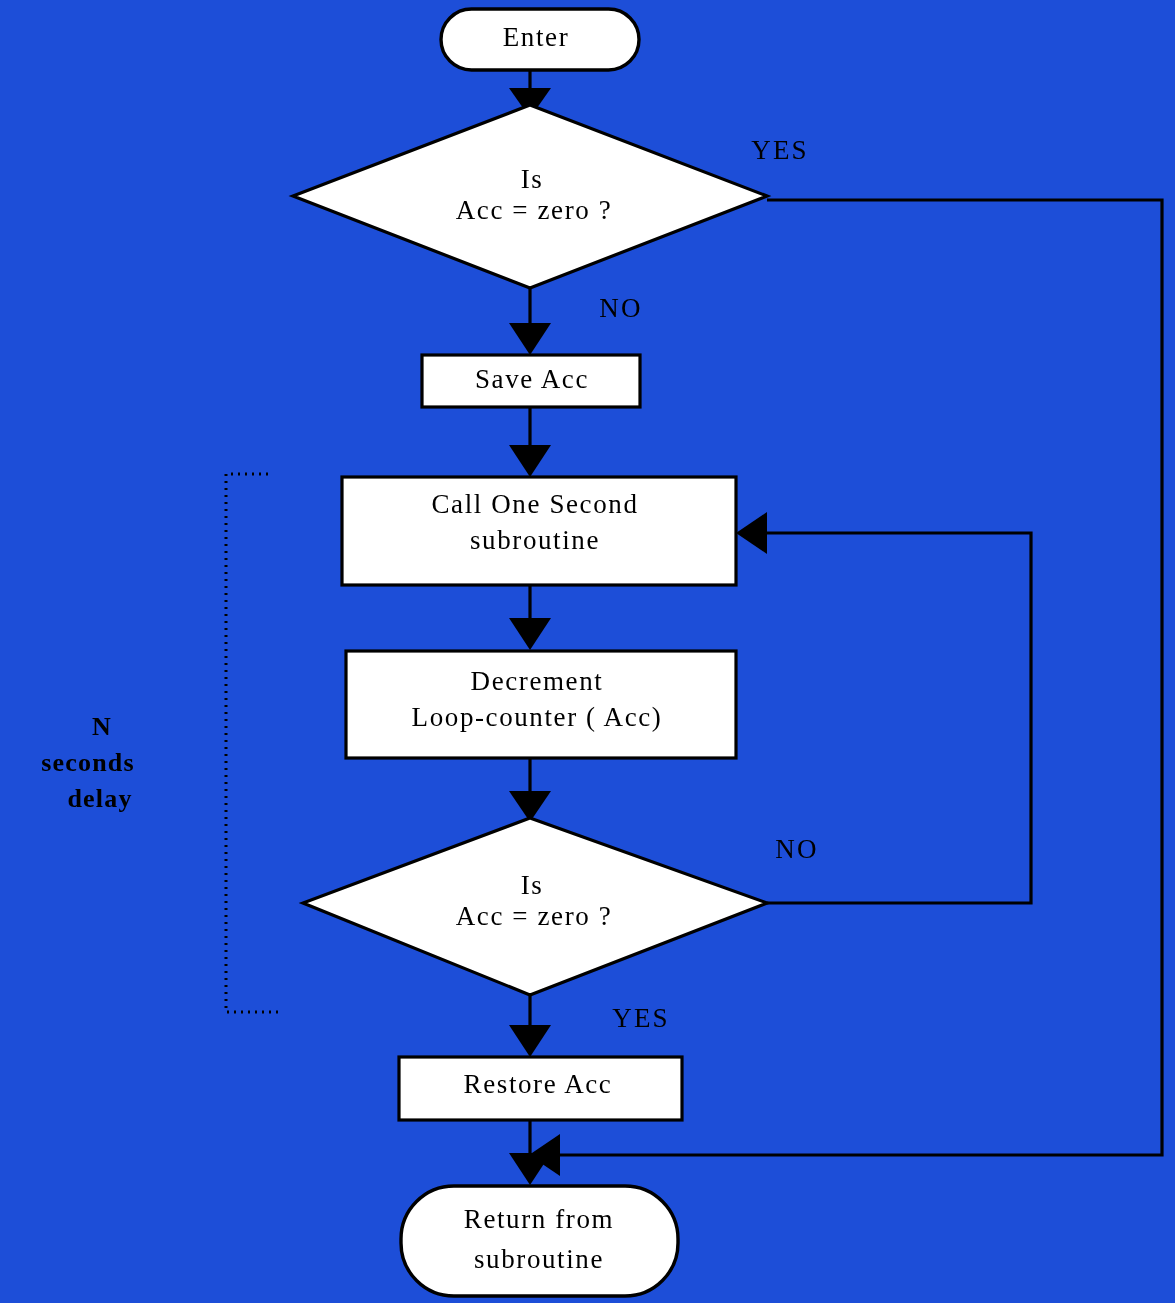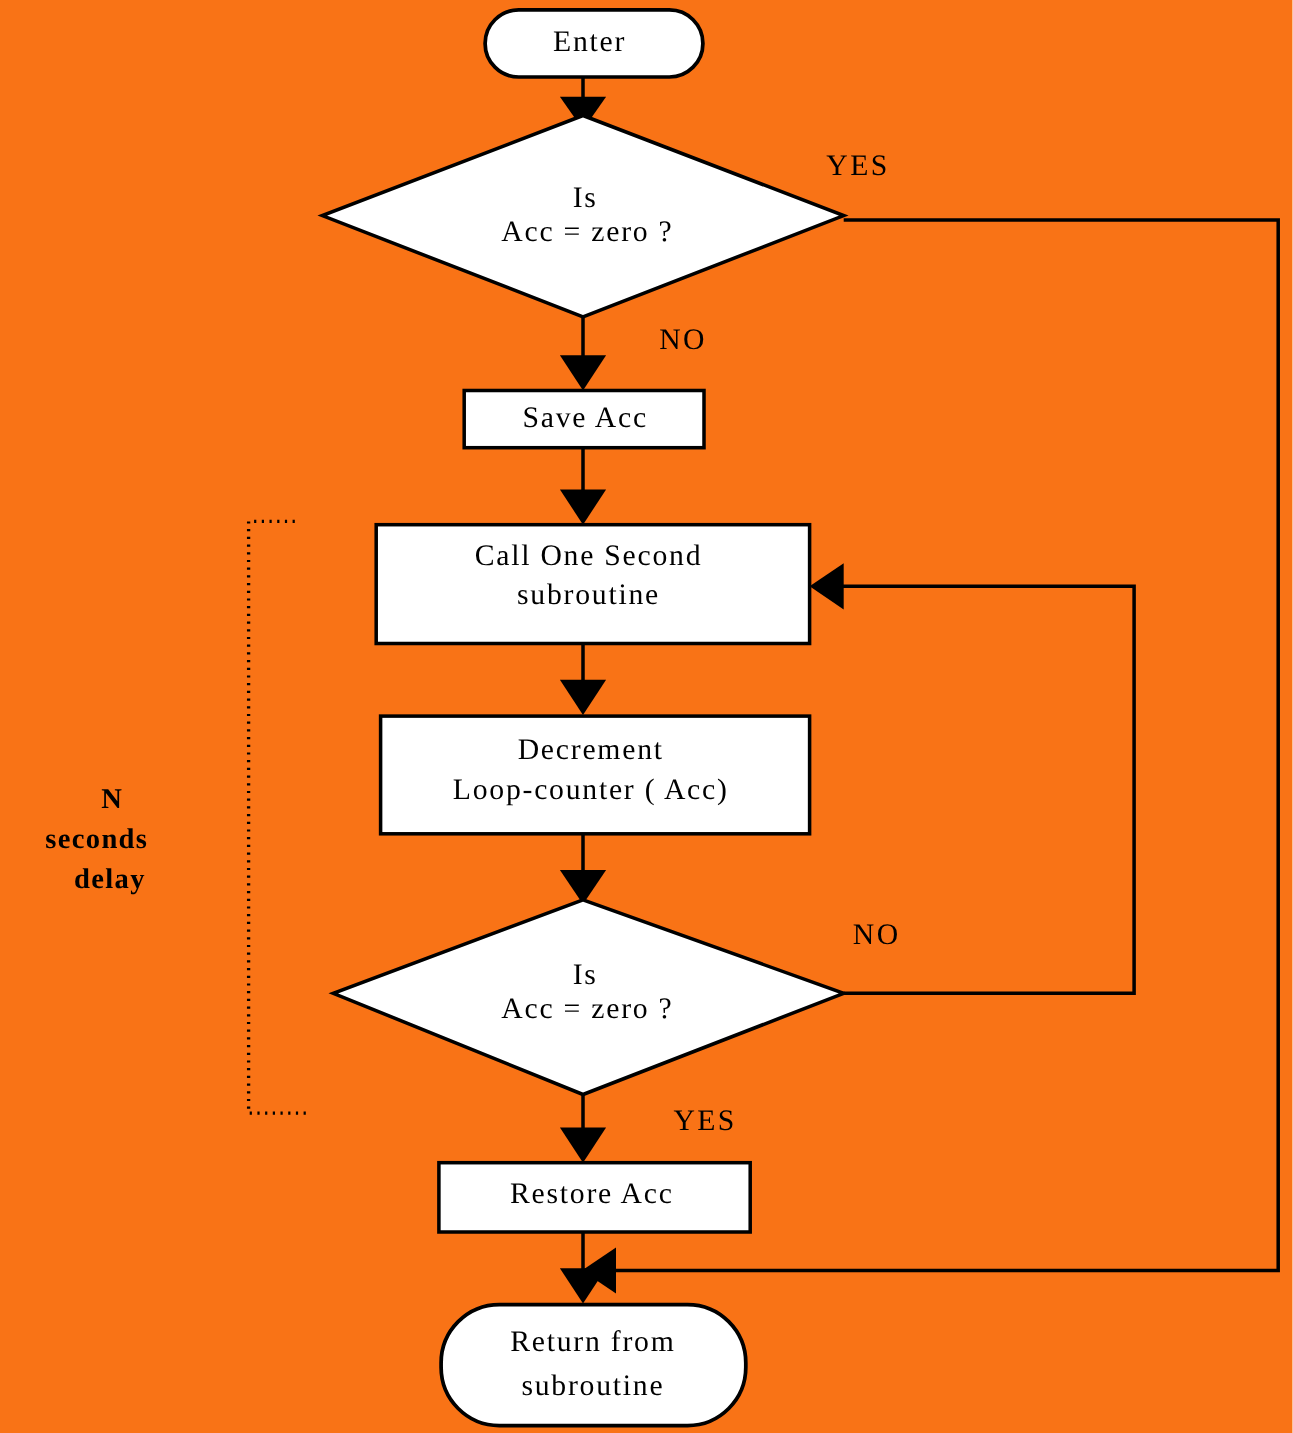--- a/index.html
+++ b/index.html
@@ -5,21 +5,21 @@
 <style>
   html, body {
     margin: 0;
     padding: 0;
     background: #ffffff;
   }
   #flowchart-root {
     position: relative;
     width: 1175px;
     height: 1303px;
-    background: #f97316;
+    background: #1d4ed8;
     overflow: hidden;
     font-family: "Liberation Serif", "DejaVu Serif", serif;
   }
   svg.canvas {
     position: absolute;
     top: 0; left: 0;
     width: 1175px;
     height: 1303px;
     display: block;
   }

